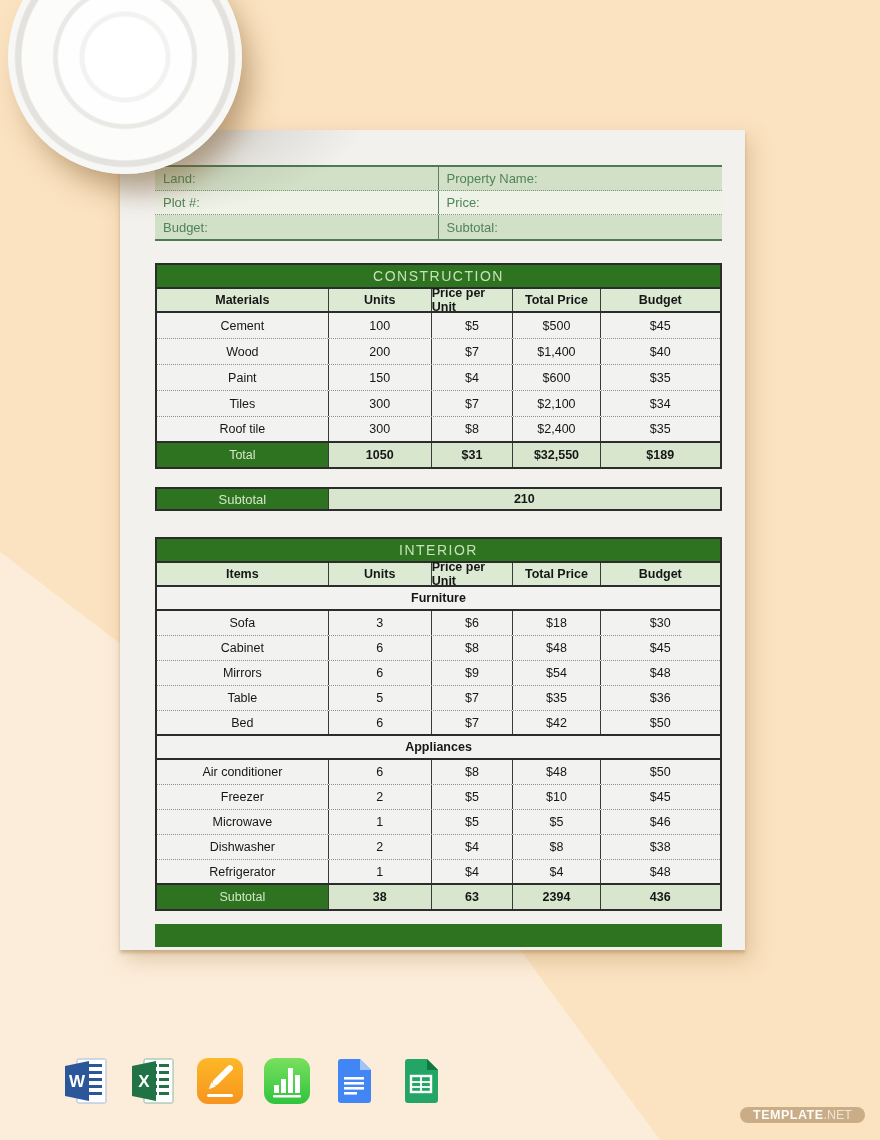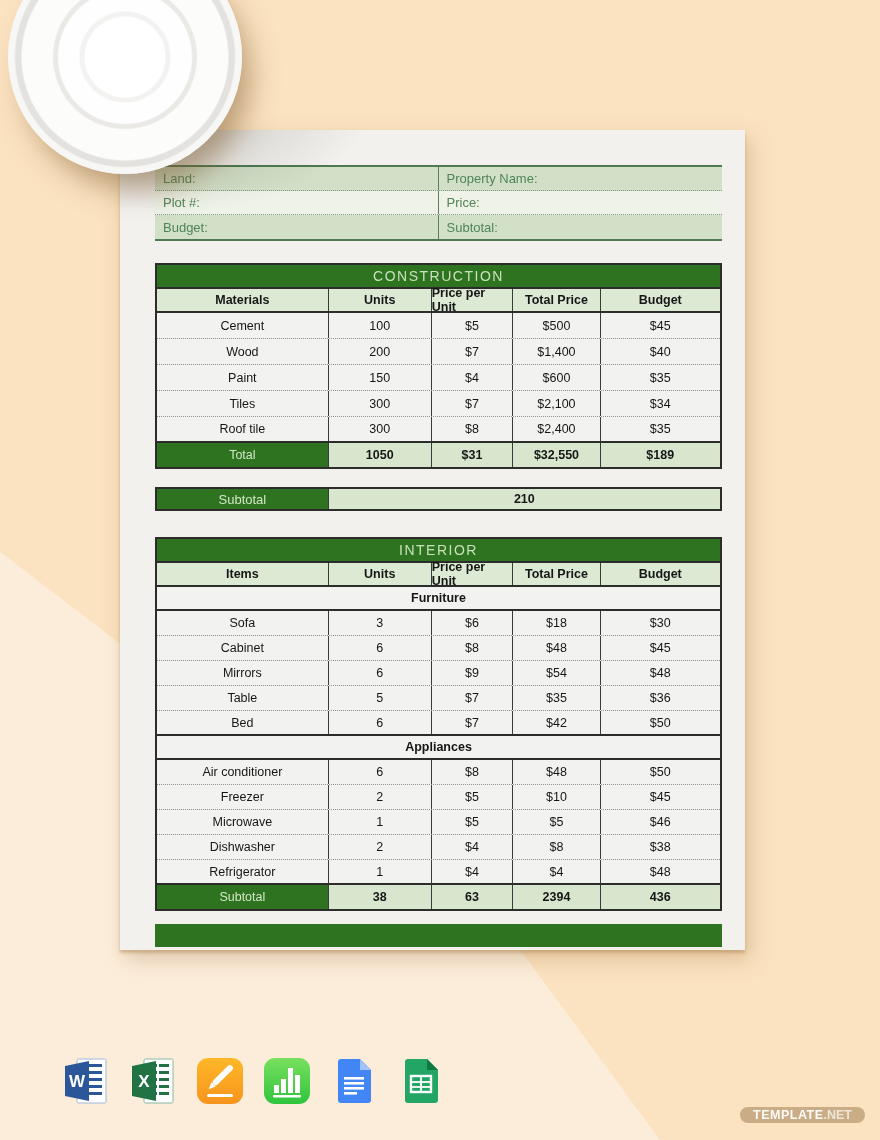--- a/index.html
+++ b/index.html
@@ -74,21 +74,21 @@
 
   
   .dock { position:absolute; left:62px; top:1057px; display:flex; gap:19px; z-index:2; }
   .dock svg { display:block; }
 
   
   .watermark { position:absolute; right:15px; top:1107px; height:16px; padding:0 13px;
     background:rgba(186,155,115,.75); border-radius:12px; display:flex; align-items:center;
     z-index:2;text-align:center; }
   .watermark .b { color:#fdfbf8; font-weight:bold; font-size:12.5px; letter-spacing:.5px; }
-  .watermark .t { color:rgba(255,252,246,.7); font-weight:bold; font-size:12.5px; }
+  .watermark .t { color:rgba(255,252,246,.7); font-weight:normal; font-size:12.5px; }
 </style>
 </head>
 <body>
 
 <div class="bg-light"></div>
 
 <div class="paper">
 
   <div class="form">
     <div class="form-row green">

